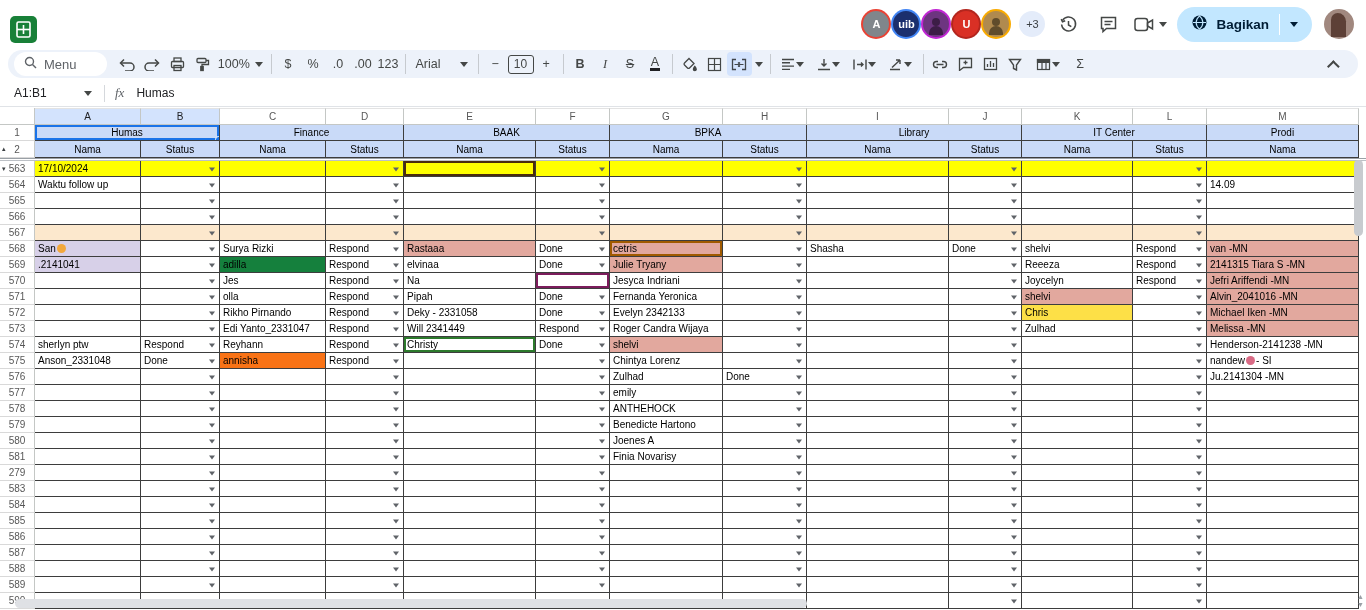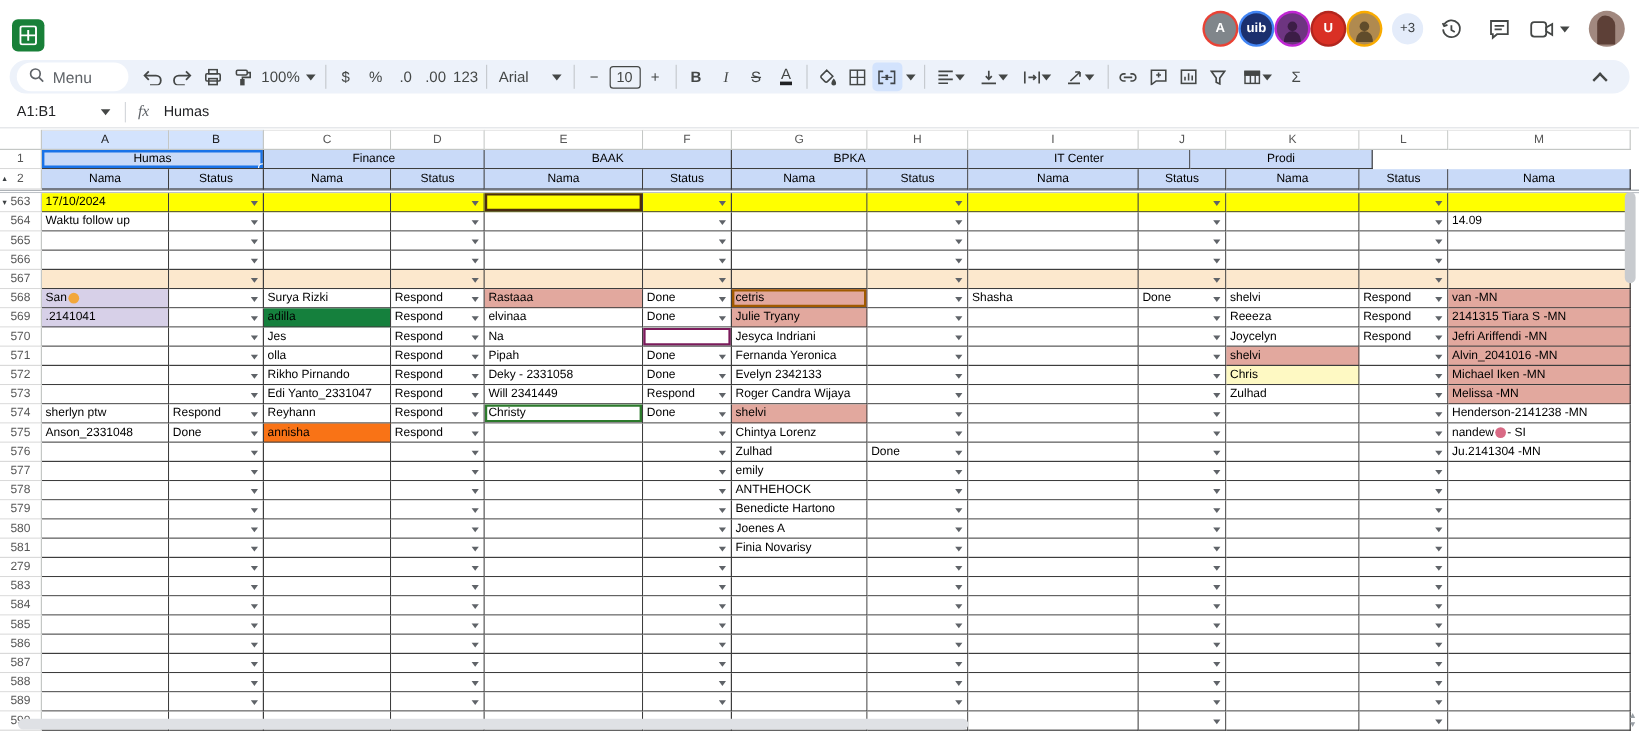--- a/index.html
+++ b/index.html
@@ -129,20 +129,33 @@
       </button>
       <div class="cam-wrap">
         <button class="icon-btn" style="width:26px">
           <svg width="20" height="15" viewBox="0 0 20 15" fill="none" stroke="#444746" stroke-width="1.5">
               <rect x="1" y="1.5" width="12.5" height="12" rx="2.5"></rect>
               <path d="M13.5 6l5-3v9l-5-3z"></path>
             </svg>
         </button>
         <span class="caret"></span>
       </div>
+      <div class="share">
+        <span>
+          <svg width="17" height="17" viewBox="0 0 17 17">
+              <circle cx="8.5" cy="8.5" r="7" fill="#001d35"></circle>
+              <path d="M2 8.5h13M8.5 1.8c-4.5 4-4.5 9.4 0 13.4 4.5-4 4.5-9.4 0-13.4z" stroke="#c2e7ff" stroke-width="1.1" fill="none"></path>
+            </svg>
+        </span>
+        <span class="share-label">Bagikan</span>
+        <span class="share-sep"></span>
+        <span class="share-caret">
+            <span class="caret"></span>
+          </span>
+      </div>
       <div class="profile"></div>
     </div>
   </header>
 
   <div class="toolbar">
     <div class="toolbar-inner">
       <div class="menu-pill">
         <span>
           <svg width="13" height="13" viewBox="0 0 13 13" fill="none" stroke="#5f6368" stroke-width="1.4">
               <circle cx="5.5" cy="5.5" r="4"></circle>
@@ -312,20 +325,21 @@
         <div class="col-hdr" style="width: 111px;">K</div>
         <div class="col-hdr" style="width: 74px;">L</div>
         <div class="col-hdr" style="width: 152px;">M</div>
       </div>
       <div class="grid-row band-row">
         <div class="row-hdr" style="height: 16px;">1</div>
         <div class="cell band-cell sel-range" style="width: 185px;">Humas<div class="fill-handle"></div></div>
         <div class="cell band-cell" style="width: 184px;">Finance</div>
         <div class="cell band-cell" style="width: 206px;">BAAK</div>
         <div class="cell band-cell" style="width: 197px;">BPKA</div>
+        <div class="cell band-cell" style="width: 215px;">Library</div>
         <div class="cell band-cell" style="width: 185px;">IT Center</div>
         <div class="cell band-cell" style="width: 152px;">Prodi</div>
       </div>
       <div class="grid-row lbl-row">
         <div class="row-hdr" style="height: 17px;"><span class="mk">▴</span>2</div>
         <div class="cell lbl-cell" style="width: 106px;">Nama</div>
         <div class="cell lbl-cell" style="width: 79px;">Status</div>
         <div class="cell lbl-cell" style="width: 106px;">Nama</div>
         <div class="cell lbl-cell" style="width: 78px;">Status</div>
         <div class="cell lbl-cell" style="width: 132px;">Nama</div>
@@ -676,21 +690,21 @@
         <div class="cell" style="width: 113px; background: rgb(255, 255, 255);">
           <span>Evelyn 2342133</span>
         </div>
         <div class="cell" style="width: 84px; background: rgb(255, 255, 255);">
           <div class="dd"></div>
         </div>
         <div class="cell" style="width: 142px; background: rgb(255, 255, 255);"></div>
         <div class="cell" style="width: 73px; background: rgb(255, 255, 255);">
           <div class="dd"></div>
         </div>
-        <div class="cell" style="width: 111px; background: #fef9c3;">
+        <div class="cell" style="width: 111px; background: #fde047;">
           <span>Chris</span>
         </div>
         <div class="cell" style="width: 74px; background: rgb(255, 255, 255);">
           <div class="dd"></div>
         </div>
         <div class="cell" style="width: 152px; background: rgb(226, 168, 158);">
           <span>Michael Iken -MN</span>
         </div>
       </div>
       <div class="grid-row">

